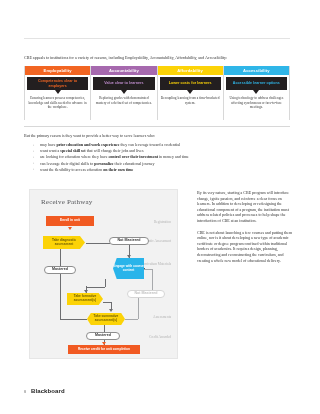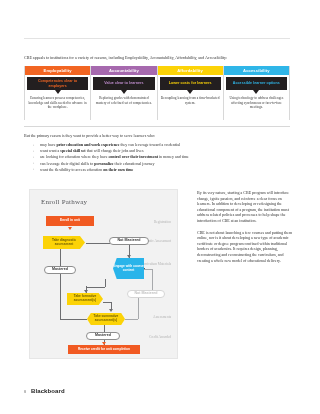--- a/index.html
+++ b/index.html
@@ -359,21 +359,21 @@
   <ul class="bullets">
     <li><span>may have </span><b>prior education and work experience</b><span> they can leverage toward a credential</span></li>
     <li><span>want want a </span><b>special skill set</b><span> that will change their jobs and lives</span></li>
     <li><span>are looking for education where they have </span><b>control over their investment</b><span> in money and time</span></li>
     <li><span>can leverage their digital skills to </span><b>personalize</b><span> their educational journey</span></li>
     <li><span>want the flexibility to access education </span><b>on their own time</b><span></span></li>
   </ul>
 
   <div class="diagram">
 
-    <div class="diagram-title">Enroll Pathway</div>
+    <div class="diagram-title">Receive Pathway</div>
 
     <div class="stage-label stage-registration">Registration</div>
     <div class="stage-label stage-diagnostic">Diagnostic Assessment</div>
     <div class="stage-label stage-curriculum">Curriculum Materials</div>
     <div class="stage-label stage-assessments">Assessments</div>
     <div class="stage-label stage-credit">Credit Awarded</div>
 
     <div class="tri-down orange" style="left:38px; top:37px;"></div>
 
     <div class="dline h" style="left:56px; top:52.5px; width:24px;"></div>

